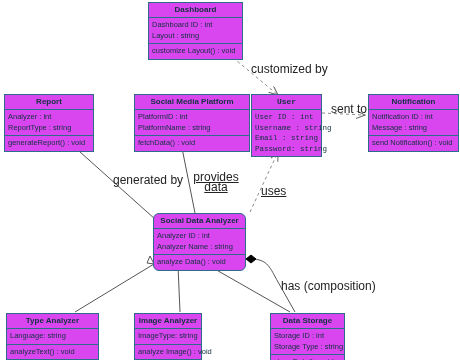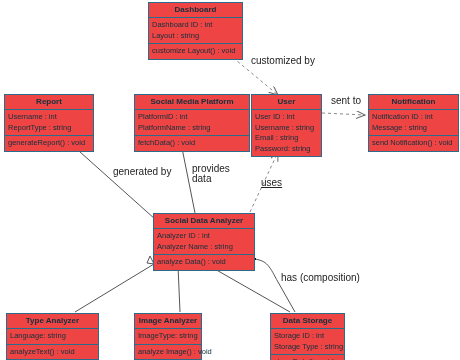--- a/index.html
+++ b/index.html
@@ -17,21 +17,21 @@
   }
   svg#edges{
     position:absolute;left:0;top:0;
     width:460px;height:360px;
     pointer-events:none;
   }
   .uml-class{
     position:absolute;
     box-sizing:border-box;
     border:1px solid #2d6b8a;
-    background:#ef4444;
+    background:#d946ef;
     z-index:5;
   }
   .uml-name{
     text-align:center;
     font-weight:bold;
     font-size:8px;
     color:#11323f;
     padding:2px 2px 2px 2px;
     border-bottom:1px solid #2d6b8a;
     line-height:10px;
@@ -42,30 +42,32 @@
     font-size:7.5px;
     color:#10313e;
     line-height:10.5px;
   }
   .uml-attrs{
     border-bottom:1px solid #2d6b8a;
   }
   .uml-row{white-space:nowrap;}
   .edge-label{
     position:absolute;
-    font-size:10px;
+    font-size:12px;
     color:#222222;
     z-index:6;
     line-height:10px;
     white-space:nowrap;
+    margin-top:8px;
   }
   .edge-label.two-line{
-    text-align:left;
+    text-align:center;
     white-space:normal;
     width:48px;
+    text-decoration:underline;
   }
 </style>
 </head>
 <body>
 
 <div id="canvas">
 
   <svg id="edges" viewBox="0 0 460 360">
     <defs>
       <marker id="openArrow" markerWidth="10" markerHeight="10" refX="9" refY="4" orient="auto">
@@ -121,61 +123,61 @@
       <div class="uml-row">Layout : string</div>
     </div>
     <div class="uml-section">
       <div class="uml-row">customize Layout() : void</div>
     </div>
   </div>
 
   <div class="uml-class" style="left:4px;top:94px;width:90px;">
     <div class="uml-name">Report</div>
     <div class="uml-section uml-attrs">
-      <div class="uml-row">Username : int</div>
+      <div class="uml-row">Analyzer : int</div>
       <div class="uml-row">ReportType : string</div>
     </div>
     <div class="uml-section">
       <div class="uml-row">generateReport() : void</div>
     </div>
   </div>
 
   <div class="uml-class" style="left:134px;top:94px;width:116px;">
     <div class="uml-name">Social Media Platform</div>
     <div class="uml-section uml-attrs">
       <div class="uml-row">PlatformID : int</div>
       <div class="uml-row">PlatformName : string</div>
     </div>
     <div class="uml-section">
       <div class="uml-row">fetchData() : void</div>
     </div>
   </div>
 
-  <div class="uml-class" style="left:251px;top:94px;width:71px;">
+  <div class="uml-class" style="left:251px;top:94px;width:71px;font-family:Liberation Mono, monospace;">
     <div class="uml-name">User</div>
     <div class="uml-section">
       <div class="uml-row">User ID : int</div>
       <div class="uml-row">Username : string</div>
       <div class="uml-row">Email : string</div>
       <div class="uml-row">Password: string</div>
     </div>
   </div>
 
   <div class="uml-class" style="left:368px;top:94px;width:91px;">
     <div class="uml-name">Notification</div>
     <div class="uml-section uml-attrs">
       <div class="uml-row">Notification ID : int</div>
       <div class="uml-row">Message : string</div>
     </div>
     <div class="uml-section">
       <div class="uml-row">send Notification() : void</div>
     </div>
   </div>
 
-  <div class="uml-class" style="left:153px;top:213px;width:102px;">
+  <div class="uml-class" style="left:153px;top:213px;width:93px;border-radius:6px;">
     <div class="uml-name">Social Data Analyzer</div>
     <div class="uml-section uml-attrs">
       <div class="uml-row">Analyzer ID : int</div>
       <div class="uml-row">Analyzer Name : string</div>
     </div>
     <div class="uml-section">
       <div class="uml-row">analyze Data() : void</div>
     </div>
   </div>
 

